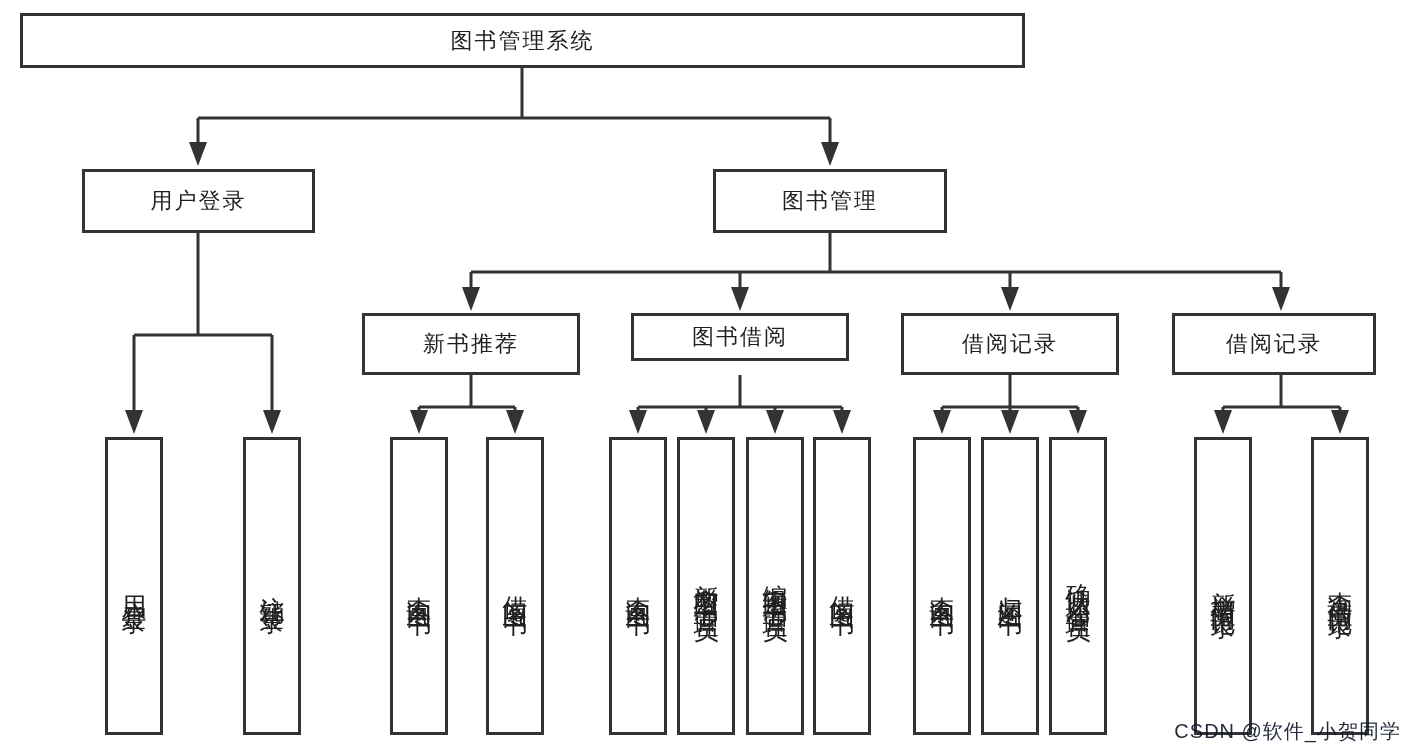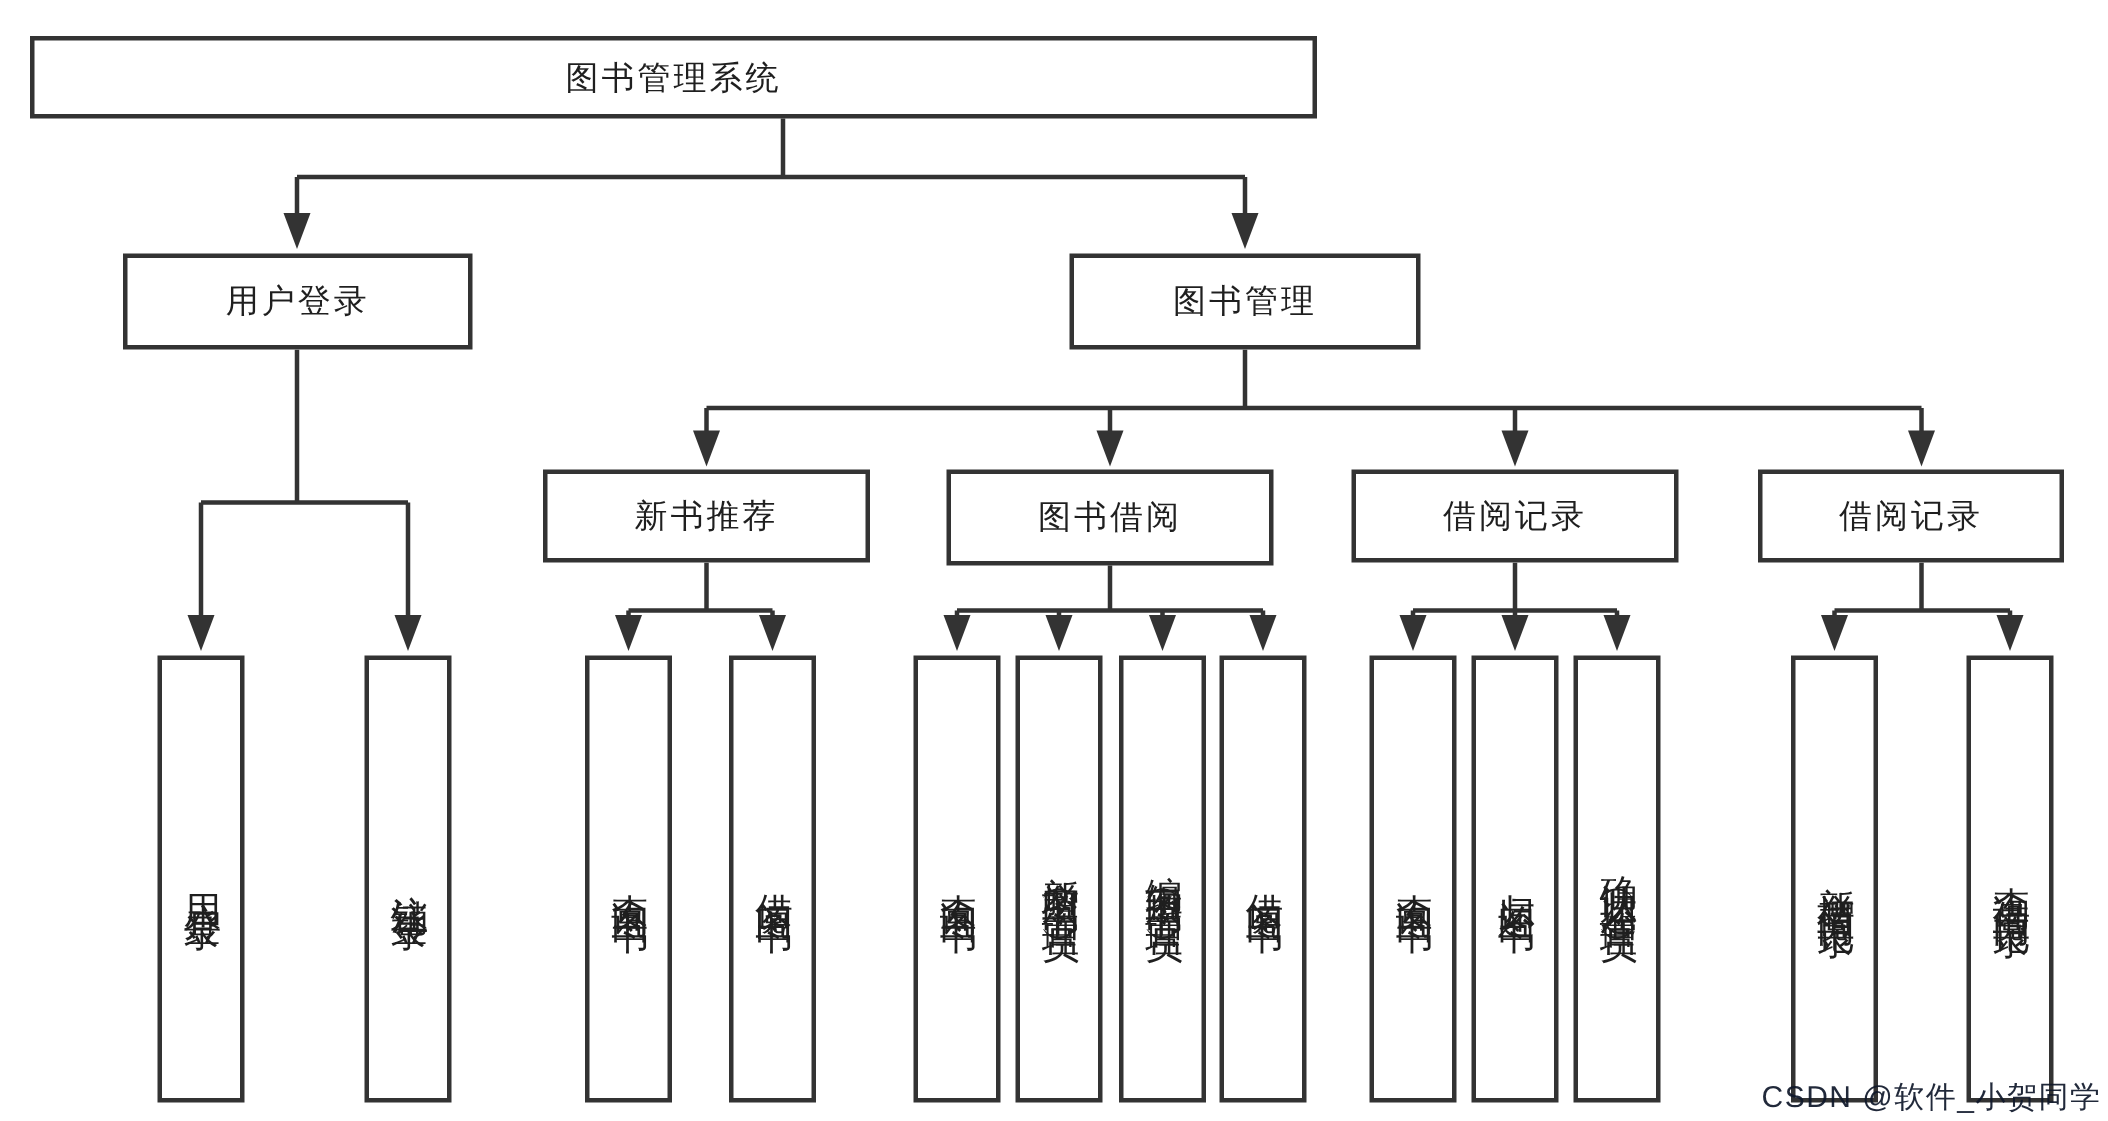--- a/index.html
+++ b/index.html
@@ -73,35 +73,35 @@
       <polygon points="766,410 784,410 775,434"></polygon>
       <polygon points="833,410 851,410 842,434"></polygon>
       <polygon points="933,410 951,410 942,434"></polygon>
       <polygon points="1001,410 1019,410 1010,434"></polygon>
       <polygon points="1069,410 1087,410 1078,434"></polygon>
       <polygon points="1214,410 1232,410 1223,434"></polygon>
       <polygon points="1331,410 1349,410 1340,434"></polygon>
     </g>
   </svg>
 
-  <div class="node hnode" style="left:20px;top:24px;width:858px;height:55px;">
+  <div class="node hnode" style="left:20px;top:13px;width:1005px;height:55px;">
     <span>图书管理系统</span>
   </div>
 
   <div class="node hnode" style="left:82px;top:169px;width:233px;height:64px;">
     <span>用户登录</span>
   </div>
   <div class="node hnode" style="left:713px;top:169px;width:234px;height:64px;">
     <span>图书管理</span>
   </div>
 
   <div class="node hnode" style="left:362px;top:313px;width:218px;height:62px;">
     <span>新书推荐</span>
   </div>
-  <div class="node hnode" style="left:631px;top:313px;width:218px;height:64px;">
+  <div class="node hnode" style="left:631px;top:313px;width:218px;height:48px;">
     <span>图书借阅</span>
   </div>
   <div class="node hnode" style="left:901px;top:313px;width:218px;height:62px;">
     <span>借阅记录</span>
   </div>
   <div class="node hnode" style="left:1172px;top:313px;width:204px;height:62px;">
     <span>借阅记录</span>
   </div>
 
   <div class="node leaf" style="left:105px;">

